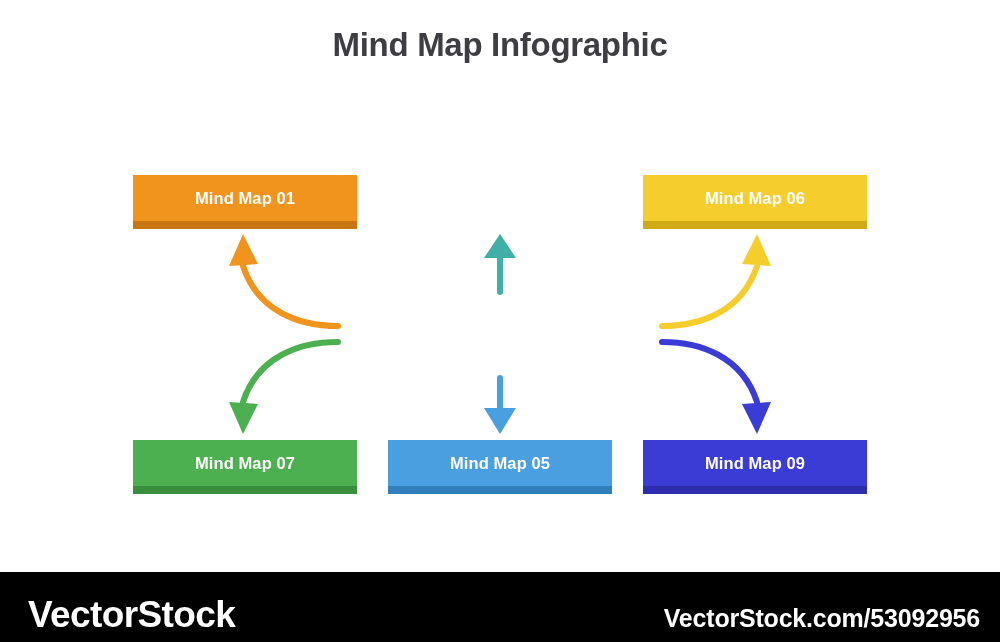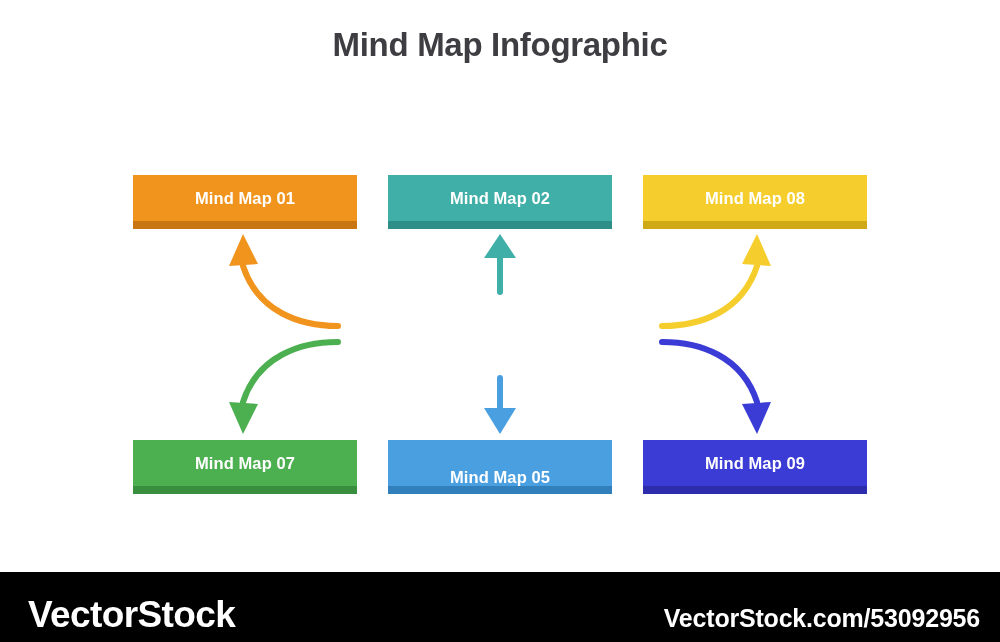--- a/index.html
+++ b/index.html
@@ -44,21 +44,21 @@
     position:relative; z-index:2;
     color:#ffffff; font-size:16.5px; font-weight:bold;
     letter-spacing:0.1px;
     margin-bottom:7px;
   }
 
   #node-1 { left:133px; top:175px;border-radius:25px; }
   #node-2 { left:388px; top:175px; }
   #node-3 { left:643px; top:175px; }
   #node-4 { left:133px; top:440px; }
-  #node-5 { left:388px; top:440px;align-items:flex-end; }
+  #node-5 { left:388px; top:440px; }
   #node-6 { left:643px; top:440px; }
 
   
   .center {
     position:absolute; left:341px; top:294px;
     width:318px; height:80px;
     display:flex; align-items:center; justify-content:center;
   }
   .center .face  { position:absolute; left:0; top:0; width:100%; height:70px; }
   .center .shade { position:absolute; left:0; top:70px; width:100%; height:10px; }
@@ -127,30 +127,25 @@
       <polygon points="757,434 742,404 771,402" fill="#3B3BD6"></polygon>
     </g>
   </svg>
 
   <div class="node" id="node-1">
     <span class="face" style="background: rgb(240, 148, 30);"></span>
     <span class="shade" style="background: rgb(200, 118, 17);"></span>
     <span class="label">Mind Map 01</span>
   </div>
 
-  <div class="node" id="node-2">
-    <span class="face" style="background: rgb(63, 175, 168);"></span>
-    <span class="shade" style="background: rgb(46, 142, 136);"></span>
-    <span class="label">Mind Map 02</span>
-  </div>
 
   <div class="node" id="node-3">
     <span class="face" style="background: rgb(245, 206, 45);"></span>
     <span class="shade" style="background: rgb(207, 169, 22);"></span>
-    <span class="label">Mind Map 08</span>
+    <span class="label">Mind Map 06</span>
   </div>
 
 
   <div class="node" id="node-4">
     <span class="face" style="background: rgb(76, 175, 80);"></span>
     <span class="shade" style="background: rgb(58, 143, 62);"></span>
     <span class="label">Mind Map 07</span>
   </div>
 
   <div class="node" id="node-5">

